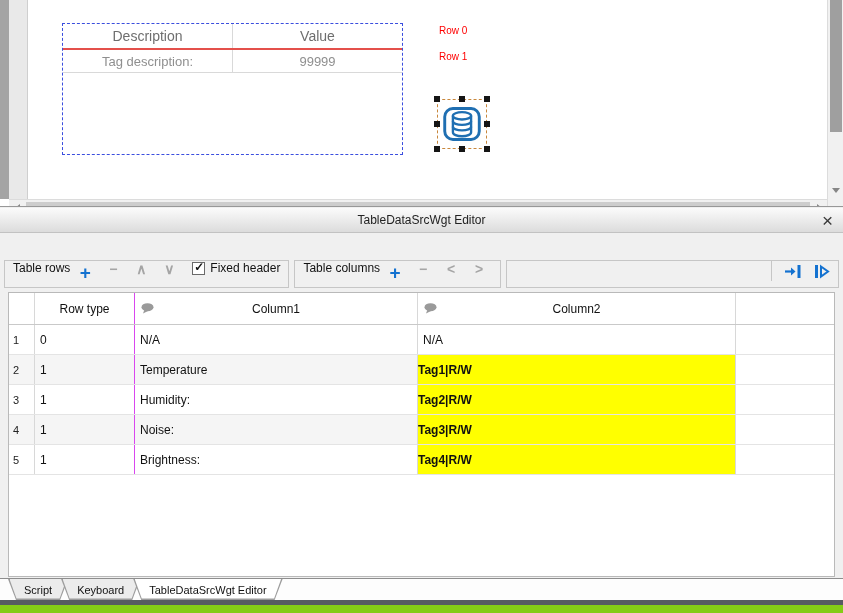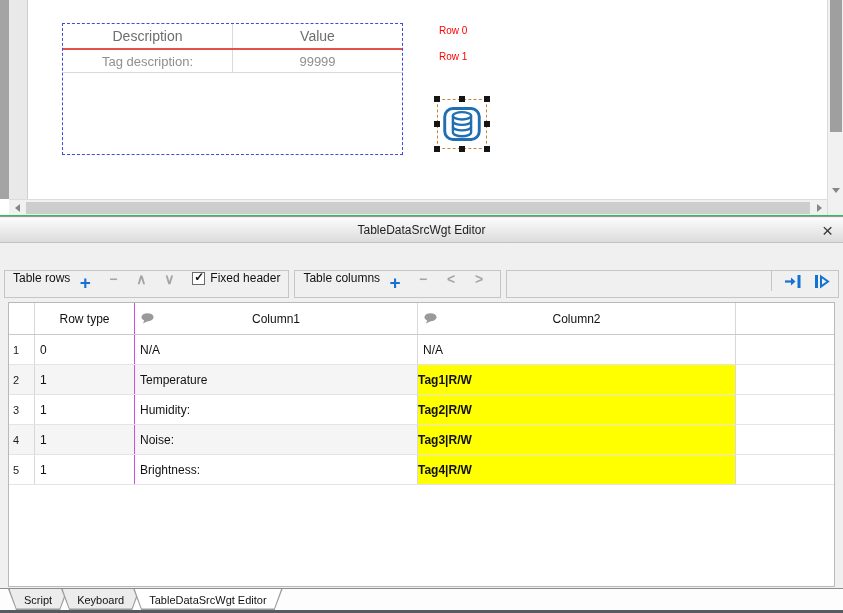--- a/index.html
+++ b/index.html
@@ -1,17 +1,17 @@
 <!DOCTYPE html>
 <html><head>
 <meta charset="utf-8">
 <style>
   *{margin:0;padding:0;box-sizing:border-box}
   html,body{background:#d4d4d4}
-  #app{position:relative;width:843px;height:613px;background:#22c55e;
+  #app{position:relative;width:843px;height:613px;background:#84cc16;
        font-family:"Liberation Sans",sans-serif;overflow:hidden}
 
   
   #canvas-region{position:absolute;left:0;top:0;width:843px;height:215px;background:#fff}
   .strip-dark{position:absolute;left:0;top:0;width:9px;height:199px;background:#a4a4a4}
   .strip-light{position:absolute;left:9px;top:0;width:19px;height:199px;background:#e9e9e9;border-right:1px solid #cfcfcf}
   #canvas{position:absolute;left:28px;top:0;width:799px;height:199px;background:#fff}
 
   #table-widget{position:absolute;left:34px;top:23px;width:341px;height:132px;
                 border:1px dashed #3b4ede;background:#fff}
@@ -38,21 +38,21 @@
   .scroll-btn{position:absolute;top:0;width:16px;height:16px;display:flex;align-items:center;justify-content:center}
   .sb-left{left:0}.sb-right{right:0}
   .tri-left{width:0;height:0;border-top:4px solid transparent;border-bottom:4px solid transparent;border-right:5px solid #868686}
   .tri-right{width:0;height:0;border-top:4px solid transparent;border-bottom:4px solid transparent;border-left:5px solid #868686}
   .tri-down{width:0;height:0;border-left:4px solid transparent;border-right:4px solid transparent;border-top:5px solid #868686}
   #vscroll{position:absolute;left:827px;top:0;width:16px;height:215px;background:#f1f1f1;border-left:1px solid #dcdcdc}
   .v-thumb{position:absolute;left:2px;top:0;width:12px;height:132px;background:#9f9f9f}
   .v-btn{position:absolute;left:0;bottom:17px;width:15px;height:16px;display:flex;align-items:center;justify-content:center}
 
   
-  #editor-panel{position:absolute;left:0;top:216px;width:843px;height:398px;background:#f0f0f0;border-top:1px solid #989898}
+  #editor-panel{position:absolute;left:0;top:206px;width:843px;height:398px;background:#f0f0f0;border-top:1px solid #989898}
   #panel-titlebar{position:absolute;left:0;top:1px;width:843px;height:25px;
                   background:linear-gradient(#fbfbfb,#dcdcdc);border-bottom:1px solid #c2c2c2;
                   display:flex;align-items:center;justify-content:center}
   #panel-title{font-size:12px;color:#222}
   #panel-close{position:absolute;right:10px;top:0;font-size:19px;color:#3a3a3a;cursor:pointer;line-height:25px}
 
   #toolbar{position:absolute;left:4px;top:53px;width:835px;height:28px;display:flex;gap:5px}
   .tb-group{display:flex;align-items:flex-start;border:1px solid #c6c6c6;height:28px;padding:0 8px;gap:2px;background:#f0f0f0}
   .tb-label{font-size:12px;color:#111;white-space:nowrap}
   .tb-btn{width:26px;text-align:center;font-weight:bold;cursor:pointer;user-select:none}

